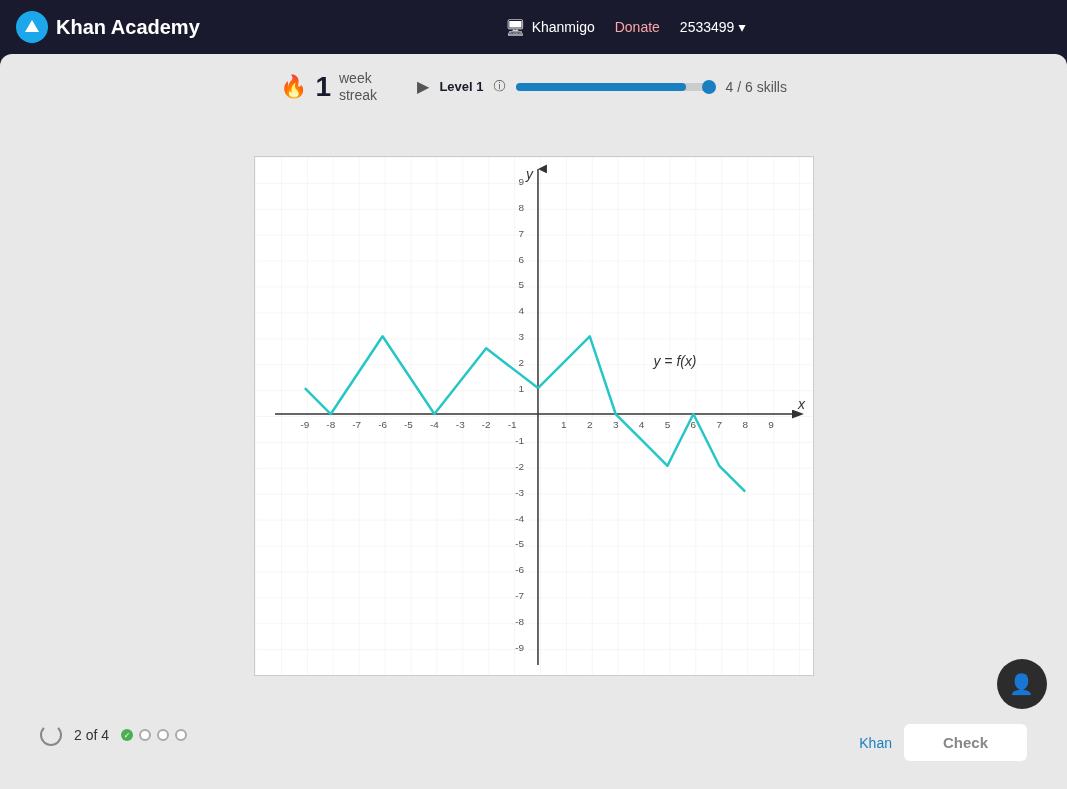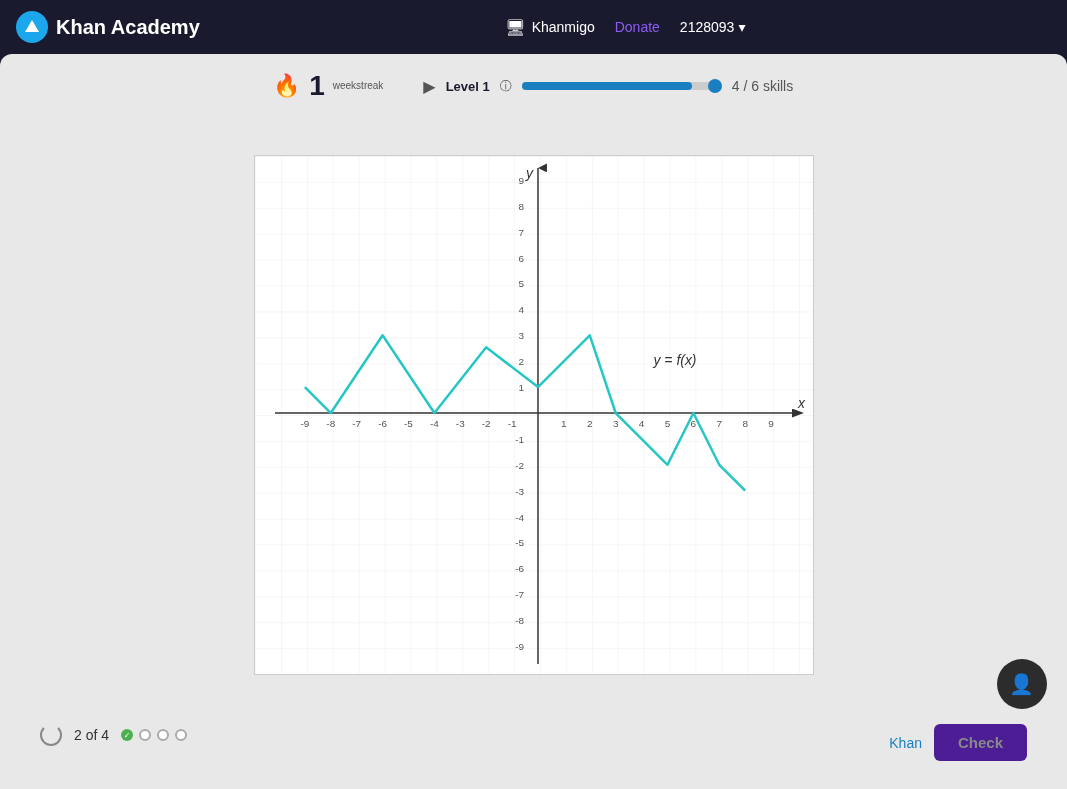--- a/index.html
+++ b/index.html
@@ -51,21 +51,21 @@
     }
     .nav-khanmigo {
       display: flex;
       align-items: center;
       gap: 6px;
       font-size: 14px;
       color: white;
     }
     .nav-donate {
       font-size: 14px;
-      color: #8b5cf6;
+      color: #fca5a5;
       cursor: pointer;
     }
     .nav-user {
       display: flex;
       align-items: center;
       gap: 4px;
       font-size: 14px;
       color: white;
     }
 
@@ -98,22 +98,22 @@
     .streak-icon {
       font-size: 22px;
     }
     .streak-number {
       font-size: 28px;
       font-weight: 700;
       color: #1a1a2e;
     }
     .streak-label {
       display: flex;
-      flex-direction: row;
-      font-size: 10px;
+      flex-direction: column;
+      font-size: 14px;
       color: #555;
       line-height: 1.2;
       justify-content: space-between;
     }
     .level-container {
       display: flex;
       align-items: center;
       gap: 10px;
     }
     .level-text {
@@ -226,24 +226,24 @@
     }
     .skip-btn {
       background: transparent;
       border: none;
       font-size: 14px;
       color: #1a7fc1;
       cursor: pointer;
       font-weight: 500;
     }
     .check-btn {
-      background: #4c1d95;
+      background: #ffffff;
       border: none;
       border-radius: 6px;
-      padding: 10px 24px;
+      padding: 10px 39px;
       font-size: 15px;
       color: #888;
       font-weight: 600;
       cursor: pointer;
     }
 
     
     .chat-bubble {
       position: fixed;
       right: 20px;
@@ -281,21 +281,21 @@
     <span>Khan Academy</span>
   </div>
 
   <div class="nav-center">
     <div class="nav-khanmigo">
       <span style="font-size:16px;">🖥</span>
       <span>Khanmigo</span>
     </div>
     <span class="nav-donate">Donate</span>
     <div class="nav-user">
-      <span>2128093</span>
+      <span>2533499</span>
       <span>▾</span>
     </div>
   </div>
 </div>
 
 <div class="main-content">
 
   <div class="top-bar">
     <div class="streak-container">
       <span class="streak-icon">🔥</span>

